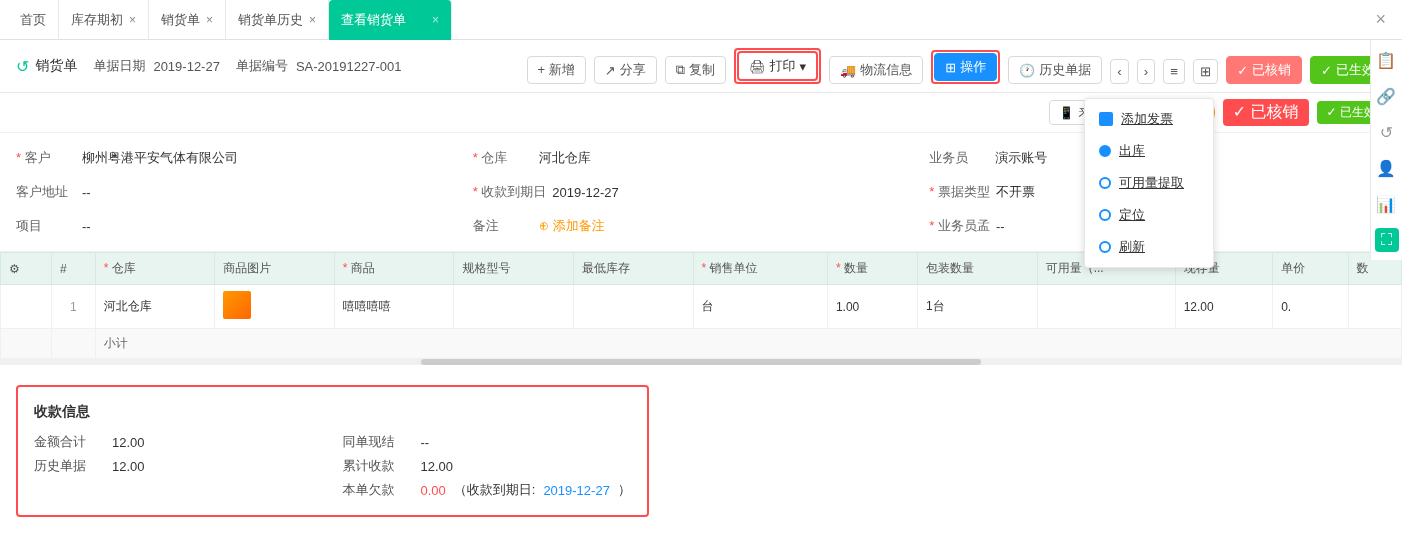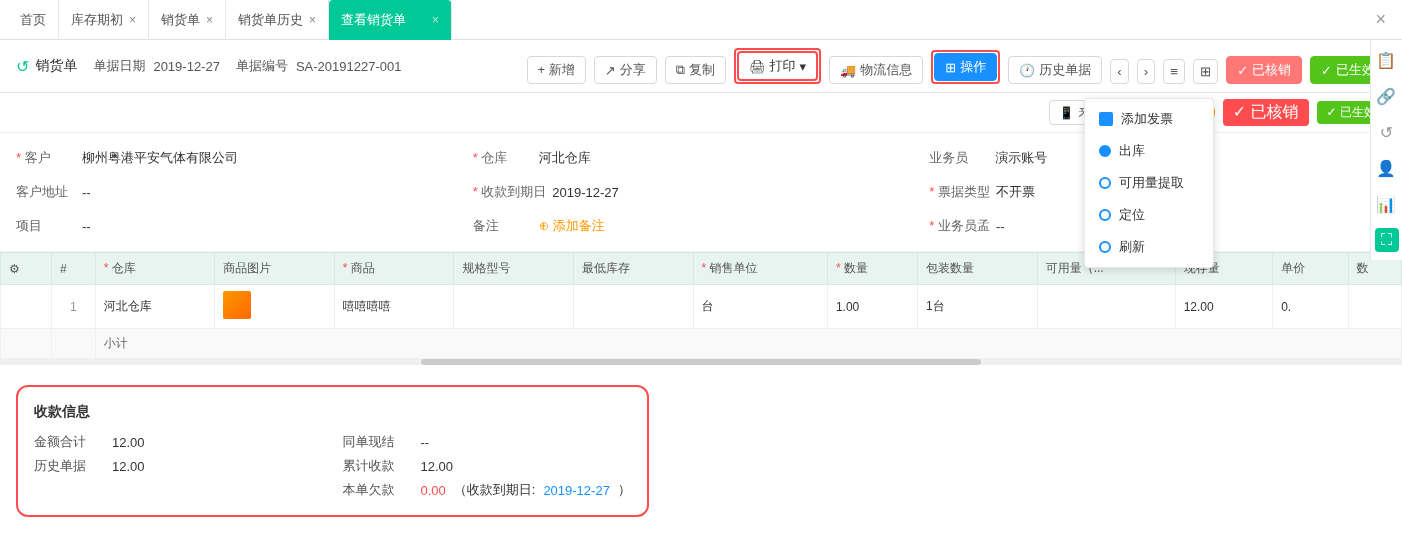--- a/index.html
+++ b/index.html
@@ -68,33 +68,33 @@
 
     
     .payment-section { padding: 16px; border: 2px solid #ff4d4f; margin: 12px 16px; border-radius: 4px; display: inline-block; min-width: 520px; }
     .payment-title { font-weight: bold; margin-bottom: 12px; font-size: 14px; }
     .payment-grid { display: grid; grid-template-columns: 1fr 1fr; gap: 6px 20px; }
     .payment-row { display: flex; align-items: center; gap: 8px; }
     .payment-label { color: #555; min-width: 70px; }
     .payment-value { color: #333; }
     .payment-value.orange { color: #ff4d4f; }
     .payment-value.date { color: #1890ff; }
-    .dropdown-menu { position: absolute; top: 98px; right: 188px; background: #fff; border: 1px solid #e8e8e8; border-radius: 4px; box-shadow: 0 2px 8px rgba(0,0,0,0.15); min-width: 130px; z-index: 100; padding: 4px 0; }
+    .dropdown-menu { position: absolute; top: 98px; right: 188px; background: #fff; border: 1px solid #e8e8e8; border-radius: 4px; box-shadow: 0 2px 8px rgba(0,0,0,0.15); min-width: 130px; z-index: 100; padding: 4px 0; text-decoration: underline; }
     .dropdown-item { display: flex; align-items: center; gap: 8px; padding: 7px 14px; cursor: pointer; font-size: 13px; color: #333; }
     .dropdown-item .icon-square { width: 14px; height: 14px; background: #1890ff; border-radius: 2px; display: inline-block; flex-shrink: 0; }
     .dropdown-item .icon-circle { width: 12px; height: 12px; border-radius: 50%; background: #1890ff; display: inline-block; flex-shrink: 0; border: 2px solid #1890ff; }
     .dropdown-item .icon-circle-outline { width: 12px; height: 12px; border-radius: 50%; border: 2px solid #1890ff; display: inline-block; flex-shrink: 0; background: transparent; }
 
     
     .right-sidebar { position: absolute; right: 0; top: 40px; width: 32px; background: #fff; border-left: 1px solid #e8e8e8; display: flex; flex-direction: column; align-items: center; padding: 8px 0; gap: 12px; }
     .sidebar-icon { width: 24px; height: 24px; display: flex; align-items: center; justify-content: center; cursor: pointer; color: #999; font-size: 16px; }
     .sidebar-icon.green { background: #00c896; color: #fff; border-radius: 4px; }
 
     
-    .highlight-box { border: 2px solid #ff4d4f; border-radius: 12px; }
+    .highlight-box { border: 2px solid #ff4d4f; border-radius: 4px; }
 
     .page-wrapper { position: relative; width: 1402px; min-height: 533px; overflow: hidden; }
 
     
     .btn-print-wrapper { border: 2px solid #ff4d4f; border-radius: 4px; padding: 1px; }
     .operate-wrapper { border: 2px solid #ff4d4f; border-radius: 4px; padding: 1px; }
   </style>
 </head>
 <body>
 

